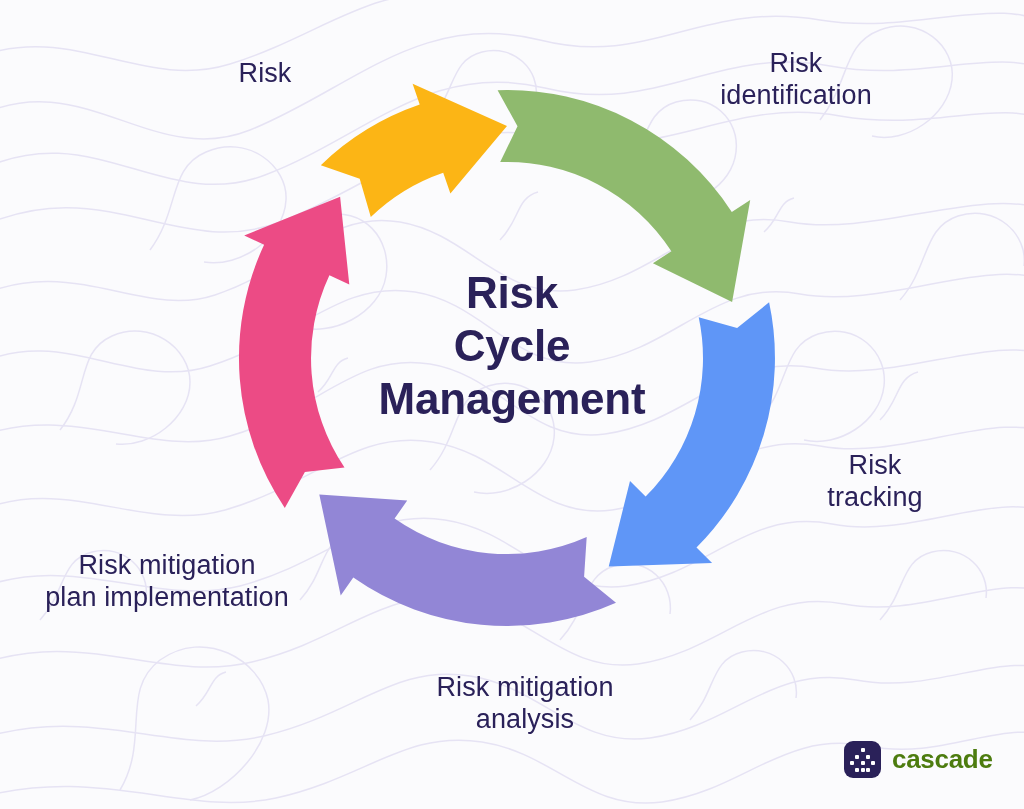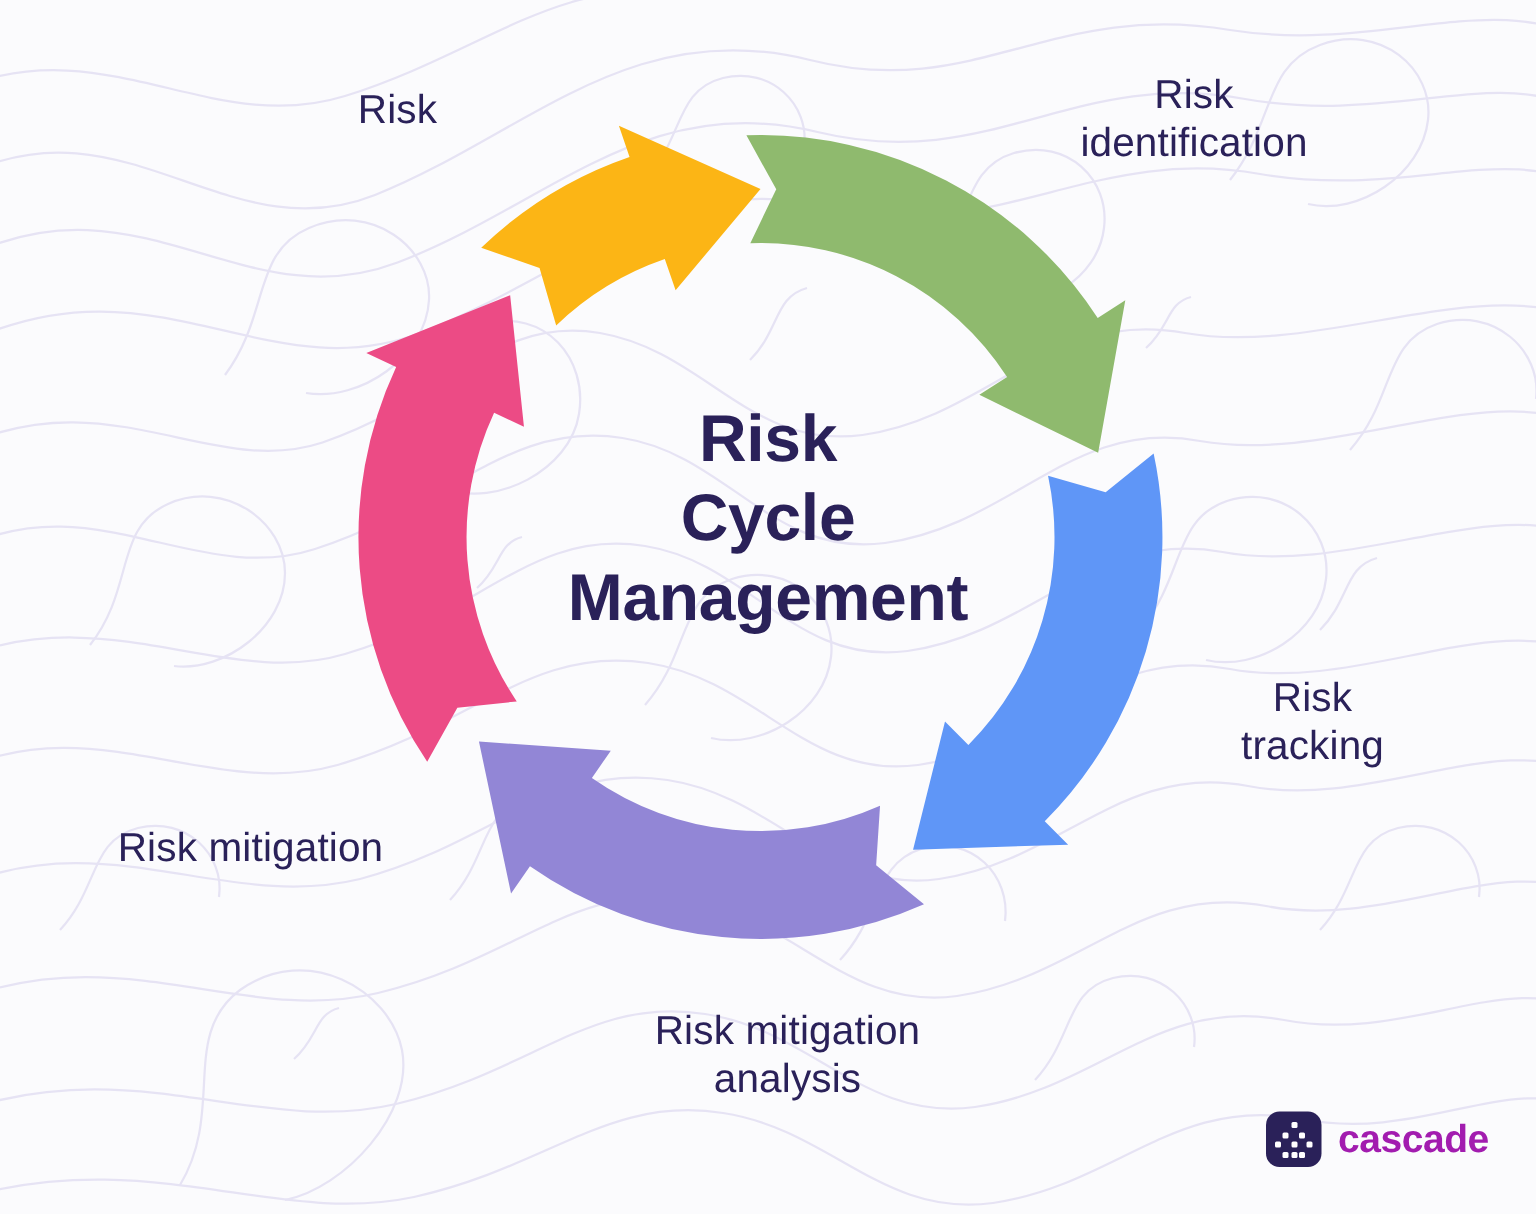--- a/index.html
+++ b/index.html
@@ -49,21 +49,21 @@
     left:844px;top:741px;
     display:flex;align-items:center;gap:11px;
   }
   #brand-mark{
     width:37px;height:37px;border-radius:9px;
     background:#2a2159;
     position:relative;flex:0 0 auto;
   }
   #brand-mark i{position:absolute;background:#ffffff;width:4px;height:4px;border-radius:1px;display:block;}
   #brand-word{
-    color:#a21caf;font-size:26px;font-weight:700;letter-spacing:-.3px;
+    color:#4d7c0f;font-size:26px;font-weight:700;letter-spacing:-.3px;
   }
 </style>
 </head>
 <body>
 
 <div id="stage">
 
   <svg class="bg-topo" viewBox="0 0 1024 809" preserveAspectRatio="none" aria-hidden="true">
     <rect x="0" y="0" width="1024" height="809" fill="#fbfbfd"></rect>
     <g fill="none" stroke="#e6e3f4" stroke-width="1.5">
@@ -137,20 +137,21 @@
     <span class="norm">tracking</span>
   </div>
 
   <div class="label" id="label-risk-mitigation-planning">
     <span class="strong">Risk mitigation</span>
     <span class="norm">analysis</span>
   </div>
 
   <div class="label" id="label-risk-mitigation-implementation">
     <span class="strong">Risk mitigation</span>
+    <span class="norm">plan implementation</span>
   </div>
 
   <div id="center-title">
     <div>Risk</div>
     <div>Cycle</div>
     <div>Management</div>
   </div>
 
   <div id="brand">
     <span id="brand-mark">

